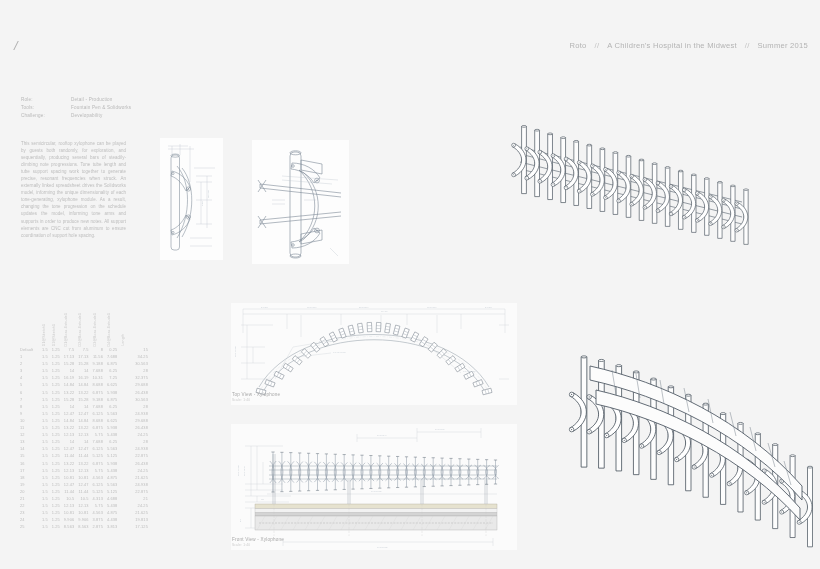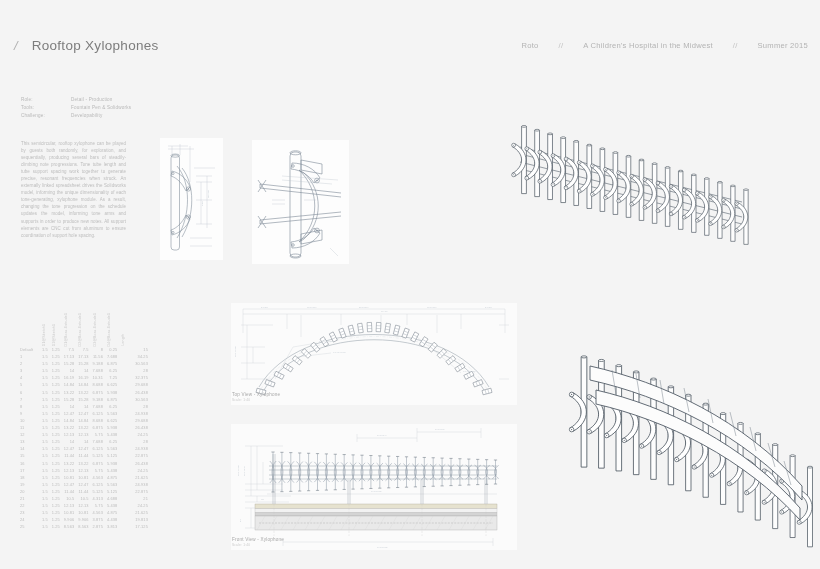--- a/index.html
+++ b/index.html
@@ -13,21 +13,21 @@
   }
 
   
   .header { position: absolute; top: 0; left: 0; width: 820px; height: 72px; }
   .hdr-left { position: absolute; left: 14px; top: 38px; display: flex; align-items: baseline; gap: 14px; }
   .slash { font-size: 13px; color: #b0b0b0; font-style: italic; }
   .proj-title { font-size: 13.5px; color: #7d7d7d; letter-spacing: .3px; }
   .hdr-right {
     position: absolute; right: 12px; top: 41px;
     font-size: 7.6px; color: #b3b3b3; letter-spacing: .25px;
-    display: flex; align-items: baseline; gap: 20px; white-space: nowrap;
+    display: flex; align-items: baseline; gap: 8px; white-space: nowrap;
   }
   .hdr-right .sep { color: #c0c0c0; }
 
   
   .meta { position: absolute; left: 21px; top: 96px; width: 150px; }
   .meta-row { display: flex; font-size: 4.6px; line-height: 8.2px; color: #b8b8b8; letter-spacing: .2px; }
   .meta-key { width: 50px; flex: none; }
   .meta-val { flex: 1; }
 
   
@@ -69,21 +69,20 @@
   
   #render { position: absolute; left: 492px; top: 82px; width: 328px; height: 487px; }
   #render svg { display: block; }
 </style>
 </head>
 <body>
 
 <div class="header">
   <div class="hdr-left">
     <span class="slash">/</span>
-    <span class="proj-title">Rooftop Xylophones</span>
   </div>
   <div class="hdr-right">
     <span>Roto</span>
     <span class="sep">//</span>
     <span>A Children's Hospital in the Midwest</span>
     <span class="sep">//</span>
     <span>Summer 2015</span>
   </div>
 </div>
 

